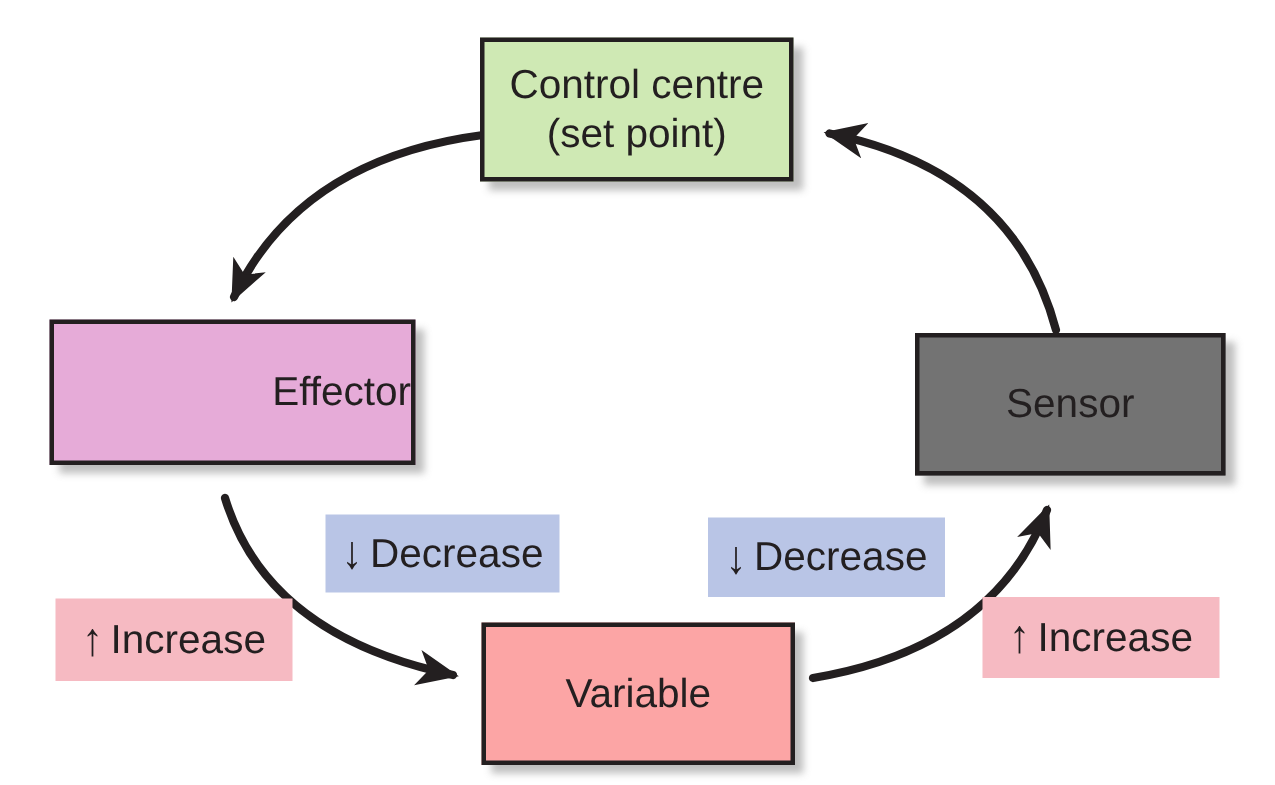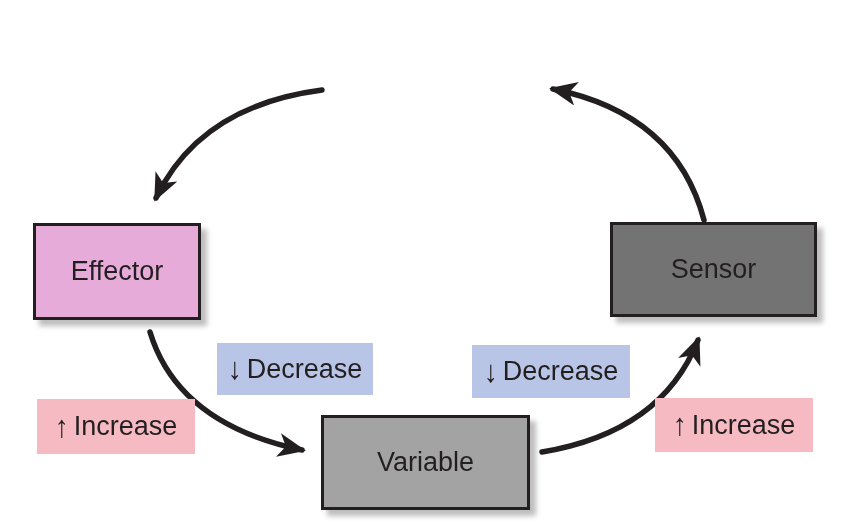--- a/index.html
+++ b/index.html
@@ -28,21 +28,21 @@
     display: flex;
     align-items: center;
     justify-content: center;
     text-align: center;
     color: #231f20;
     font-size: 27px;
     line-height: 33px;
     box-sizing: border-box;
   }
   .node-control  { left: 320px; top: 25px;  width: 209px; height: 96px; }
-  .node-effector { left: 33px;  top: 223px; width: 168px; height: 97px; }
+  .node-effector { left: 33px;  top: 213px; width: 244px; height: 97px; justify-content: flex-end; }
   .node-sensor   { left: 610px; top: 222px; width: 207px; height: 95px; }
   .node-variable { left: 321px; top: 415px; width: 209px; height: 95px; }
 
   .flow-label {
     position: absolute;
     display: flex;
     align-items: center;
     justify-content: center;
     color: #231f20;
     font-size: 27px;
@@ -69,30 +69,36 @@
       <marker id="arrowhead" markerUnits="userSpaceOnUse" markerWidth="30" markerHeight="26" refX="24" refY="12" orient="auto">
         <path d="M0,0 L28,12 L0,24 L7.5,12 Z" fill="#231f20"></path>
       </marker>
     </defs>
     <path d="M 322 90 Q 200 106 156 198" fill="none" stroke="#231f20" stroke-width="5.5" stroke-linecap="round" marker-end="url(#arrowhead)"></path>
     <path d="M 150 332 Q 178 424 302 450" fill="none" stroke="#231f20" stroke-width="5.5" stroke-linecap="round" marker-end="url(#arrowhead)"></path>
     <path d="M 542 452 Q 662 432 698 340" fill="none" stroke="#231f20" stroke-width="5.5" stroke-linecap="round" marker-end="url(#arrowhead)"></path>
     <path d="M 704 220 Q 676 114 553 89" fill="none" stroke="#231f20" stroke-width="5.5" stroke-linecap="round" marker-end="url(#arrowhead)"></path>
   </svg>
 
+  <div class="node node-control" style="background: rgb(207, 233, 180);">
+    <div>
+      <span>Control centre</span><br>
+      <span>(set point)</span>
+    </div>
+  </div>
 
   <div class="node node-effector" style="background: rgb(230, 171, 216);">
     <span>Effector</span>
   </div>
 
   <div class="node node-sensor" style="background: #737373;">
     <span>Sensor</span>
   </div>
 
-  <div class="node node-variable" style="background: #a3a3a3;">
+  <div class="node node-variable" style="background: #fca5a5;">
     <span>Variable</span>
   </div>
 
   <div class="flow-label label-decrease-left" style="background: rgb(185, 197, 230);">
     <span class="glyph">↓</span>
     <span>Decrease</span>
   </div>
 
   <div class="flow-label label-decrease-right" style="background: rgb(185, 197, 230);">
     <span class="glyph">↓</span>

